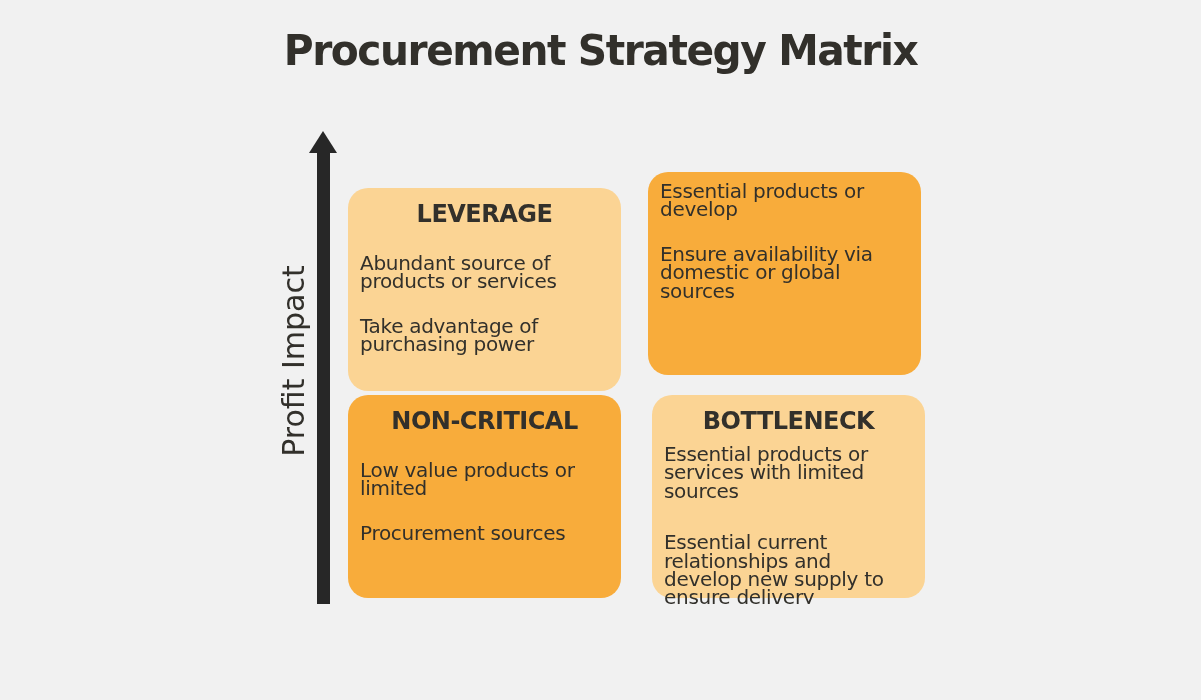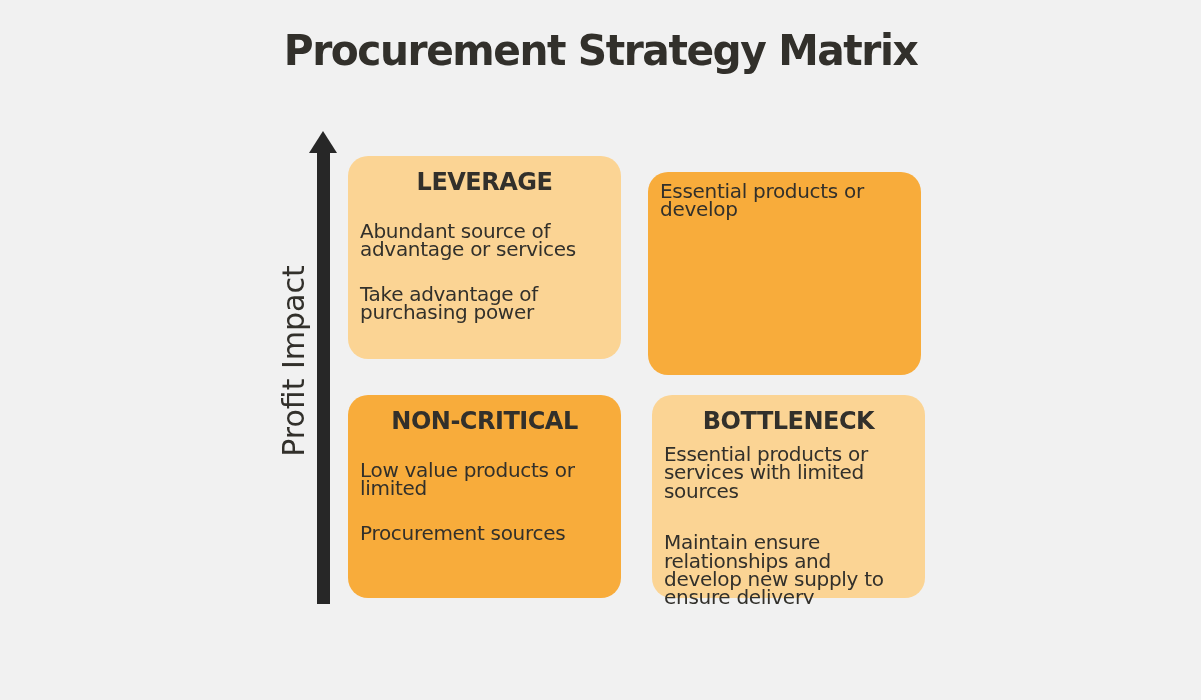--- a/index.html
+++ b/index.html
@@ -84,21 +84,21 @@
   
   .card{
     position:absolute;
     width:273px; height:203px;
     border-radius:20px;
     padding:10px 12px 8px;
     color:var(--text);
   }
   .q-light{background:var(--card-light);}
   .q-dark{background:var(--card-dark);}
-  .pos-tl{left:348px; top:156px;}
+  .pos-tl{left:348px; top:188px;}
   .pos-tr{left:648px; top:172px;}
   .pos-bl{left:348px; top:395px;}
   .pos-br{left:652px; top:395px;}
   .card-title{
     margin:2px 0 26px;
     text-align:center;
     font-size:24px;
     font-weight:800;
     letter-spacing:-0.5px;
   }
@@ -121,33 +121,34 @@
 
   <div class="y-axis-line"></div>
   <div class="y-axis-arrow"></div>
   <div class="x-axis-line"></div>
   <div class="x-axis-arrow"></div>
   <div class="y-label">Profit Impact</div>
   <div class="x-label">Supply Risk</div>
 
   <div class="card q-light pos-tl">
     <div class="card-title">LEVERAGE</div>
-    <p class="card-point">Abundant source of advantage or services</p>
+    <p class="card-point">Abundant source of products or services</p>
     <p class="card-point">Take advantage of purchasing power</p>
   </div>
 
   <div class="card q-dark pos-tr">
     <p class="card-point">Essential products or develop</p>
+    <p class="card-point">Ensure availability via domestic or global sources</p>
   </div>
 
   <div class="card q-dark pos-bl">
     <div class="card-title">NON-CRITICAL</div>
     <p class="card-point">Low value products or limited</p>
     <p class="card-point">Procurement sources</p>
   </div>
 
   <div class="card q-light q-tight pos-br">
     <div class="card-title">BOTTLENECK</div>
     <p class="card-point">Essential products or services with limited sources</p>
-    <p class="card-point">Maintain ensure relationships and develop new supply to ensure delivery</p>
+    <p class="card-point">Essential current relationships and develop new supply to ensure delivery</p>
   </div>
 
 </div>
 
 </body></html>

